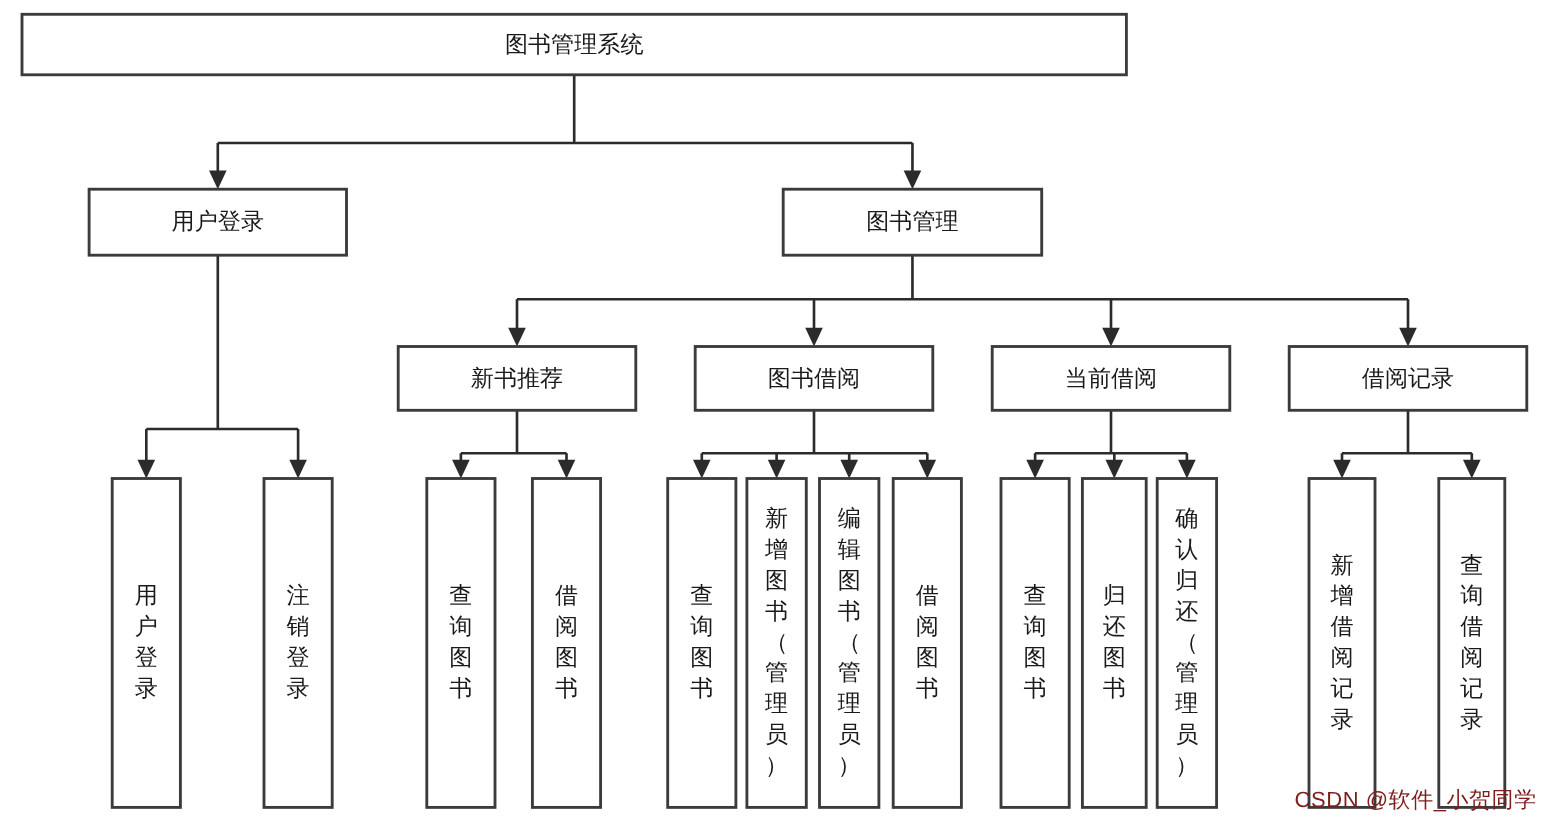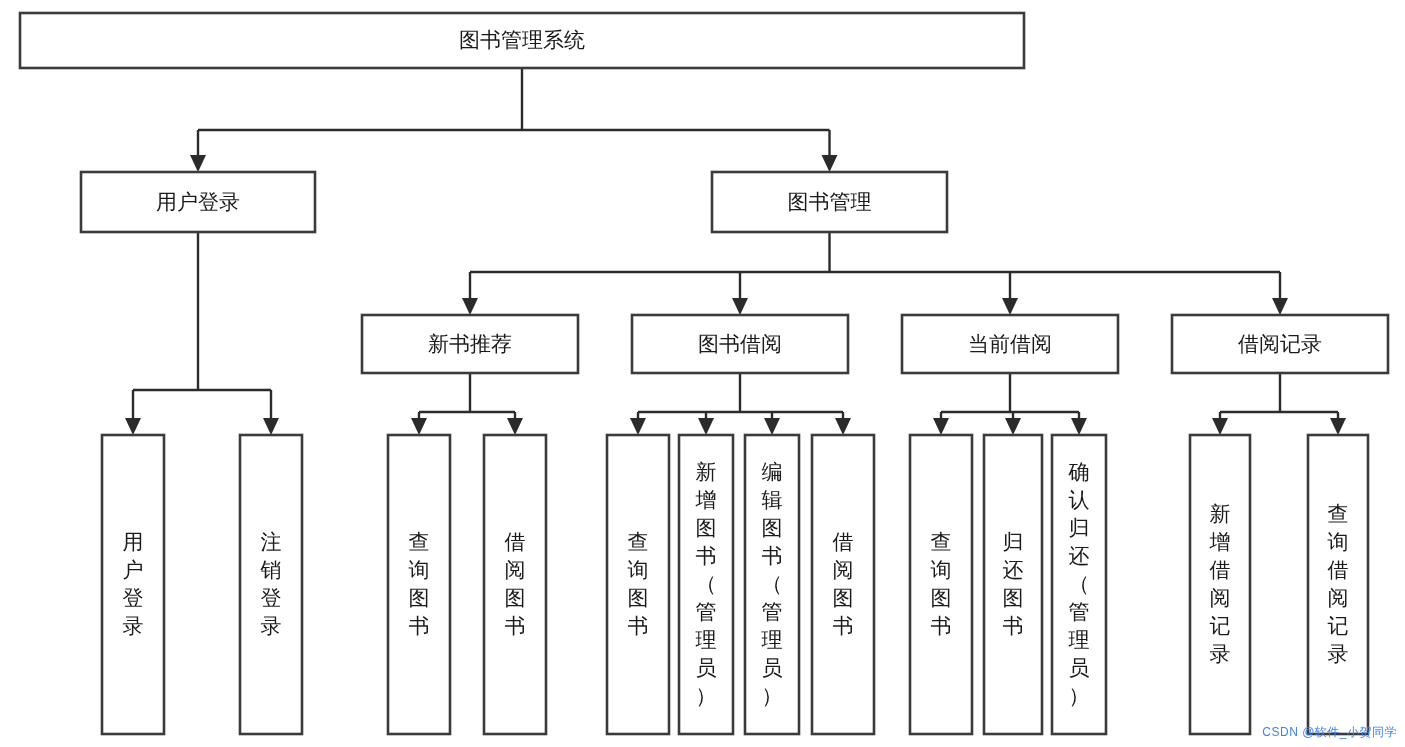--- a/index.html
+++ b/index.html
@@ -51,22 +51,22 @@
   }
   .arrow-head {
     fill: #2b2b2b;
     stroke: none;
   }
   .watermark {
     position: absolute;
     right: 8px;
     bottom: 6px;
     font-family: "Liberation Sans", "DejaVu Sans", sans-serif;
-    font-size: 12px;
-    color: #3b82f6;
+    font-size: 20px;
+    color: #7f1d1d;
     letter-spacing: 0.5px;
     white-space: nowrap;
     pointer-events: none;
     text-align: center;
   }
 </style>
 </head>
 <body>
 
 <div id="diagram-root">

